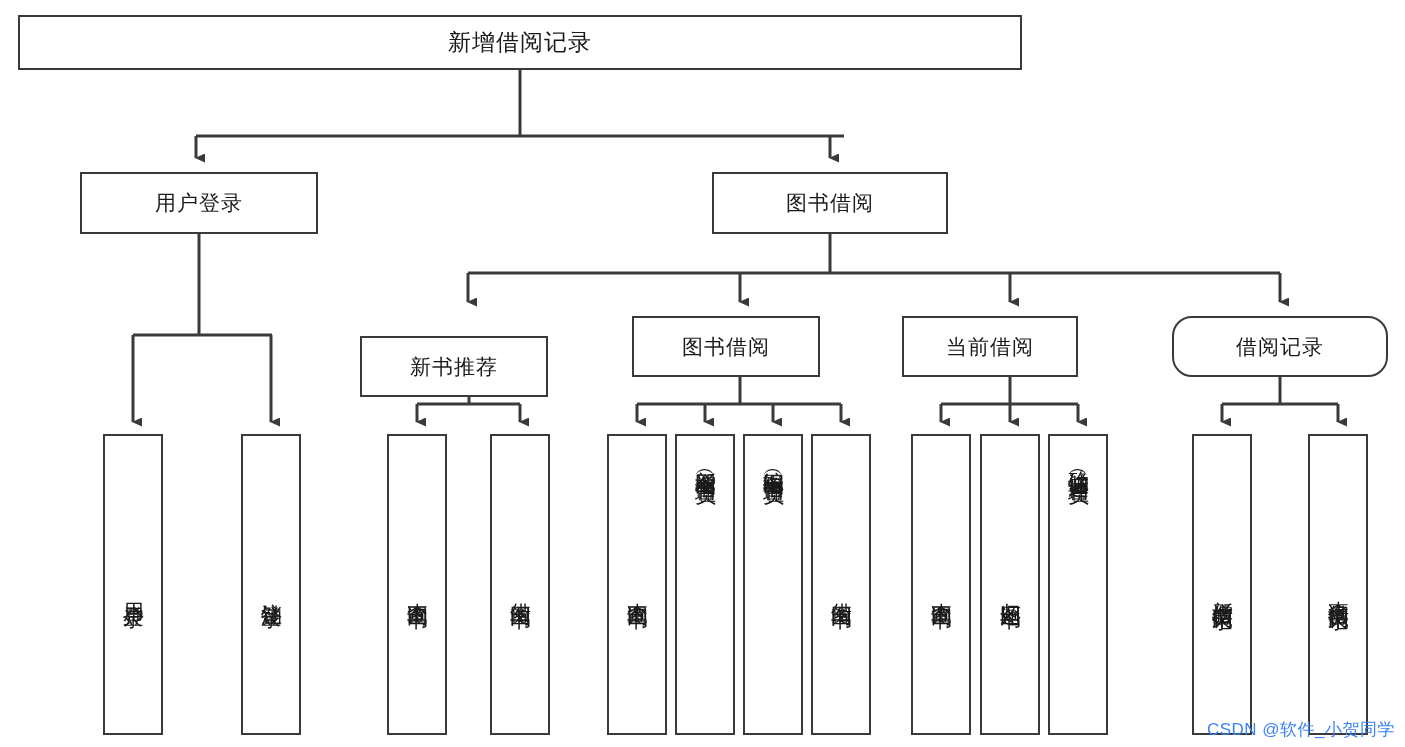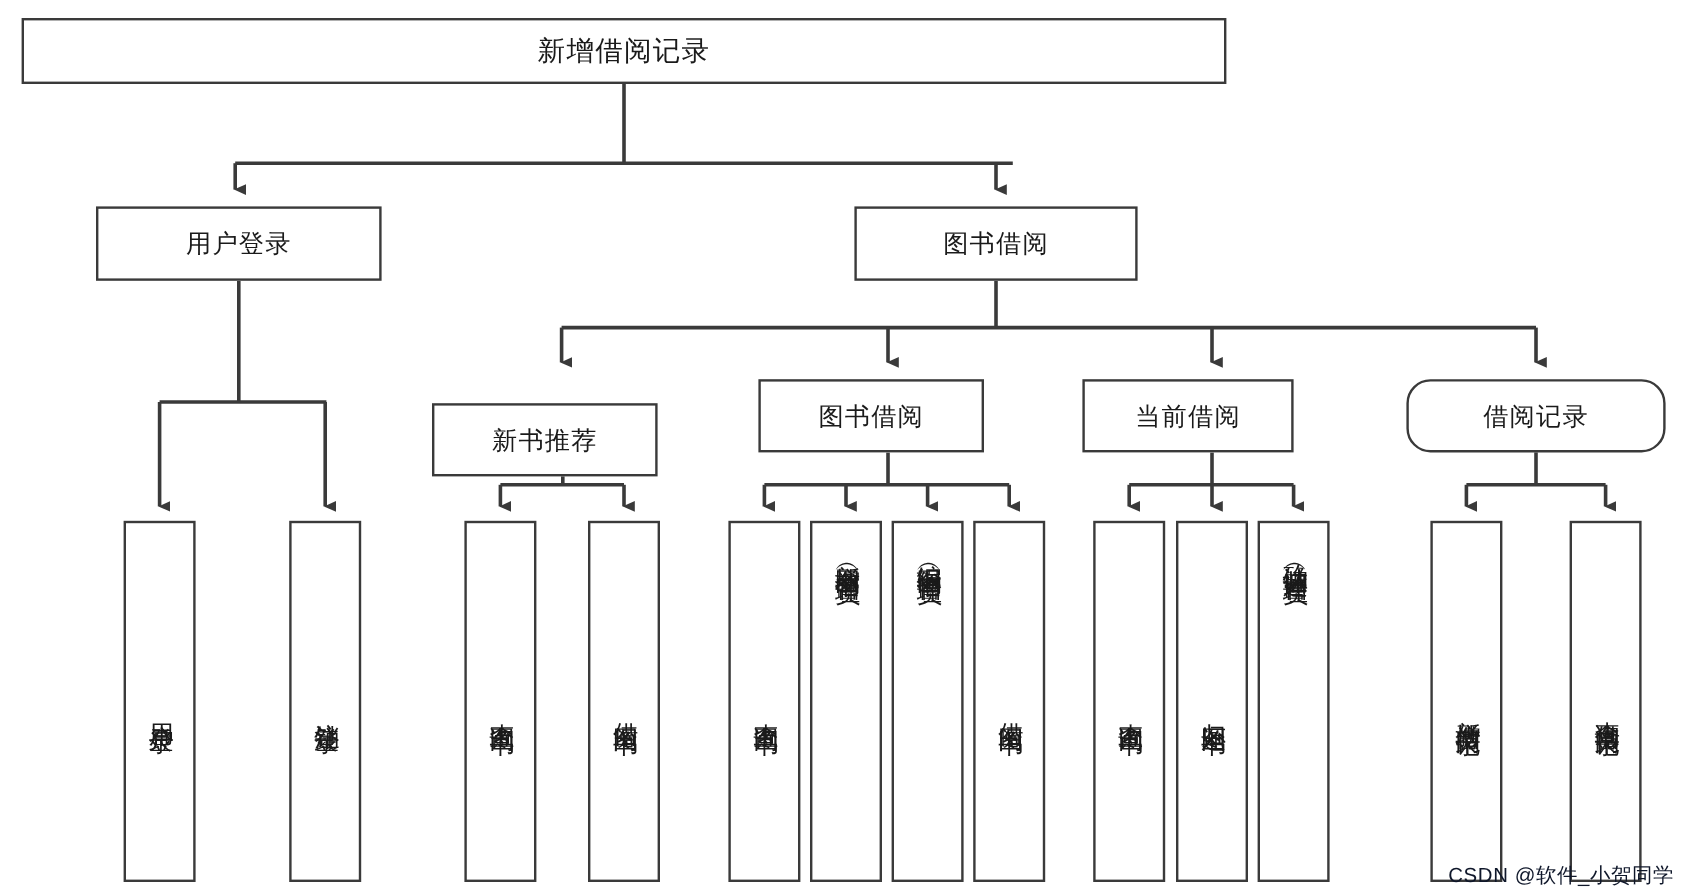--- a/index.html
+++ b/index.html
@@ -71,21 +71,21 @@
   .leaf-inner.top-align {
     align-items: flex-start;
     padding-top: 8px;
     box-sizing: border-box;
   }
   #watermark {
     position: absolute;
     right: 10px;
     bottom: 6px;
     font-size: 17px;
-    color: #0f172a;
+    color: #3b82f6;
     letter-spacing: 0.5px;
     white-space: nowrap;
   }
 </style>
 </head>
 <body>
 
 <div id="diagram-root">
 
   <svg id="edge-layer" viewBox="0 0 1405 747">

